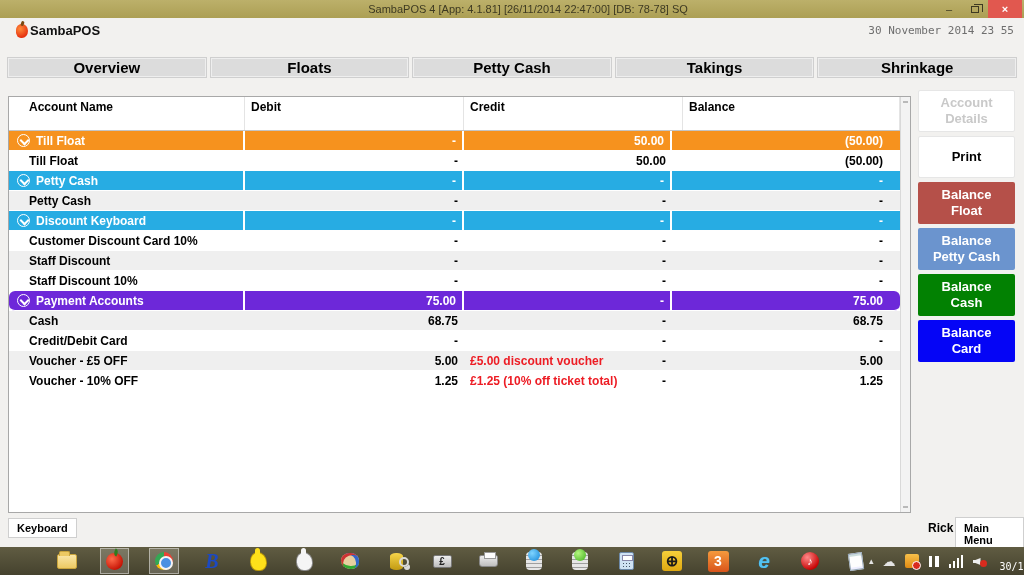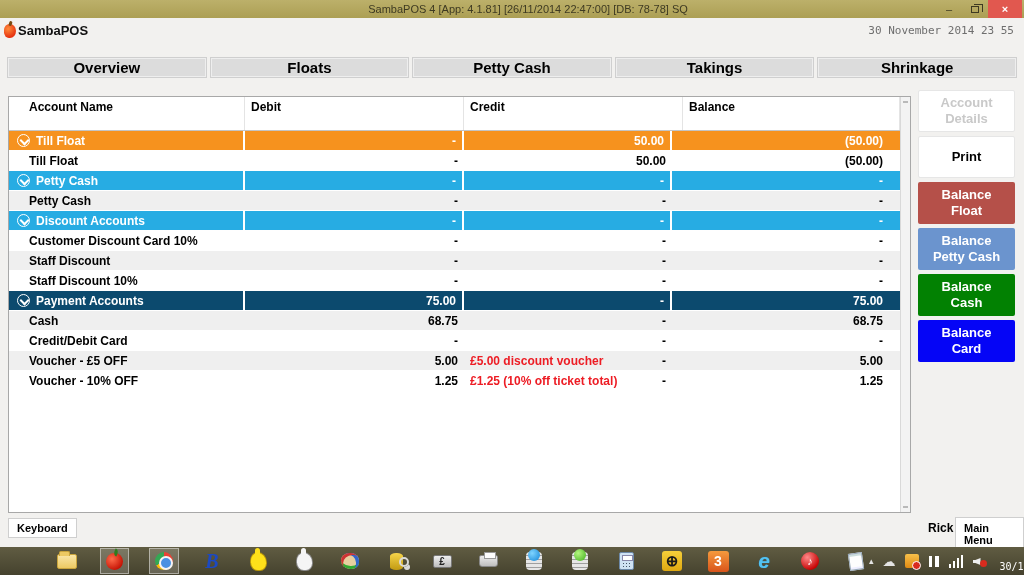--- a/index.html
+++ b/index.html
@@ -13,21 +13,21 @@
   .win-ctrls { display:flex; height:18px; align-items:stretch; }
   .wbtn { width:26px; display:flex; align-items:center; justify-content:center;
     font-size:11px; color:#3e3a22; }
   .wbtn.close { width:34px; background:#e1584f; color:#fff; font-weight:bold; margin-right:2px; }
   .restore-glyph { width:8px; height:7px; border:1px solid #3e3a22; position:relative; background:transparent; }
   .restore-glyph::before { content:""; position:absolute; left:2px; top:-3px; width:8px; height:7px;
     border:1px solid #3e3a22; border-bottom:none; border-left:none; }
 
   
   #appbar { position:absolute; left:0; top:18px; width:1024px; height:28px; background:#f2f1ef; }
-  #brand { position:absolute; left:4px; top:5px; display:flex; align-items:center; gap:2px; }
+  #brand { position:absolute; left:16px; top:5px; display:flex; align-items:center; gap:2px; }
   .pepper { width:12px; height:14px; background:radial-gradient(circle at 35% 35%, #ff8b3a, #e63310 70%);
     border-radius:50% 55% 55% 45%; position:relative; }
   .pepper::before { content:""; position:absolute; left:5px; top:-3px; width:3px; height:5px;
     background:#7a4a12; border-radius:2px; transform:rotate(20deg); }
   #brand-name { font-size:13px; font-weight:bold; color:#111; }
   #app-datetime { position:absolute; right:10px; top:6px; font-family:"DejaVu Sans Mono", monospace;
     font-size:11px; color:#6e6e6e; }
 
   
   #tabs { position:absolute; left:8px; top:48px; width:1008px; height:38px; display:flex; gap:5px;align-items:center; }
@@ -237,21 +237,21 @@
           <div class="cell c-debit">-</div>
           <div class="cell c-credit">
             <span class="note" style="color: rgb(237, 28, 36);"></span>
             <span>-</span>
           </div>
           <div class="cell c-balance">-</div>
         </div>
         <div class="row grp" style="background: rgb(39, 172, 227);">
           <div class="cell c-name">
             <span class="grp-ico"></span>
-            <span>Discount Accounts</span>
+            <span>Discount Keyboard</span>
           </div>
           <div class="cell c-debit">-</div>
           <div class="cell c-credit">
             <span class="note" style="color: rgb(237, 28, 36);"></span>
             <span>-</span>
           </div>
           <div class="cell c-balance">-</div>
         </div>
         <div class="row">
           <div class="cell c-name">
@@ -279,21 +279,21 @@
           <div class="cell c-name">
             <span>Staff Discount 10%</span>
           </div>
           <div class="cell c-debit">-</div>
           <div class="cell c-credit">
             <span class="note" style="color: rgb(237, 28, 36);"></span>
             <span>-</span>
           </div>
           <div class="cell c-balance">-</div>
         </div>
-        <div class="row grp" style="background: #0c4a6e;">
+        <div class="row grp" style="background: #6d28d9; border-radius: 6px;">
           <div class="cell c-name">
             <span class="grp-ico"></span>
             <span>Payment Accounts</span>
           </div>
           <div class="cell c-debit">75.00</div>
           <div class="cell c-credit">
             <span class="note" style="color: rgb(237, 28, 36);"></span>
             <span>-</span>
           </div>
           <div class="cell c-balance">75.00</div>

